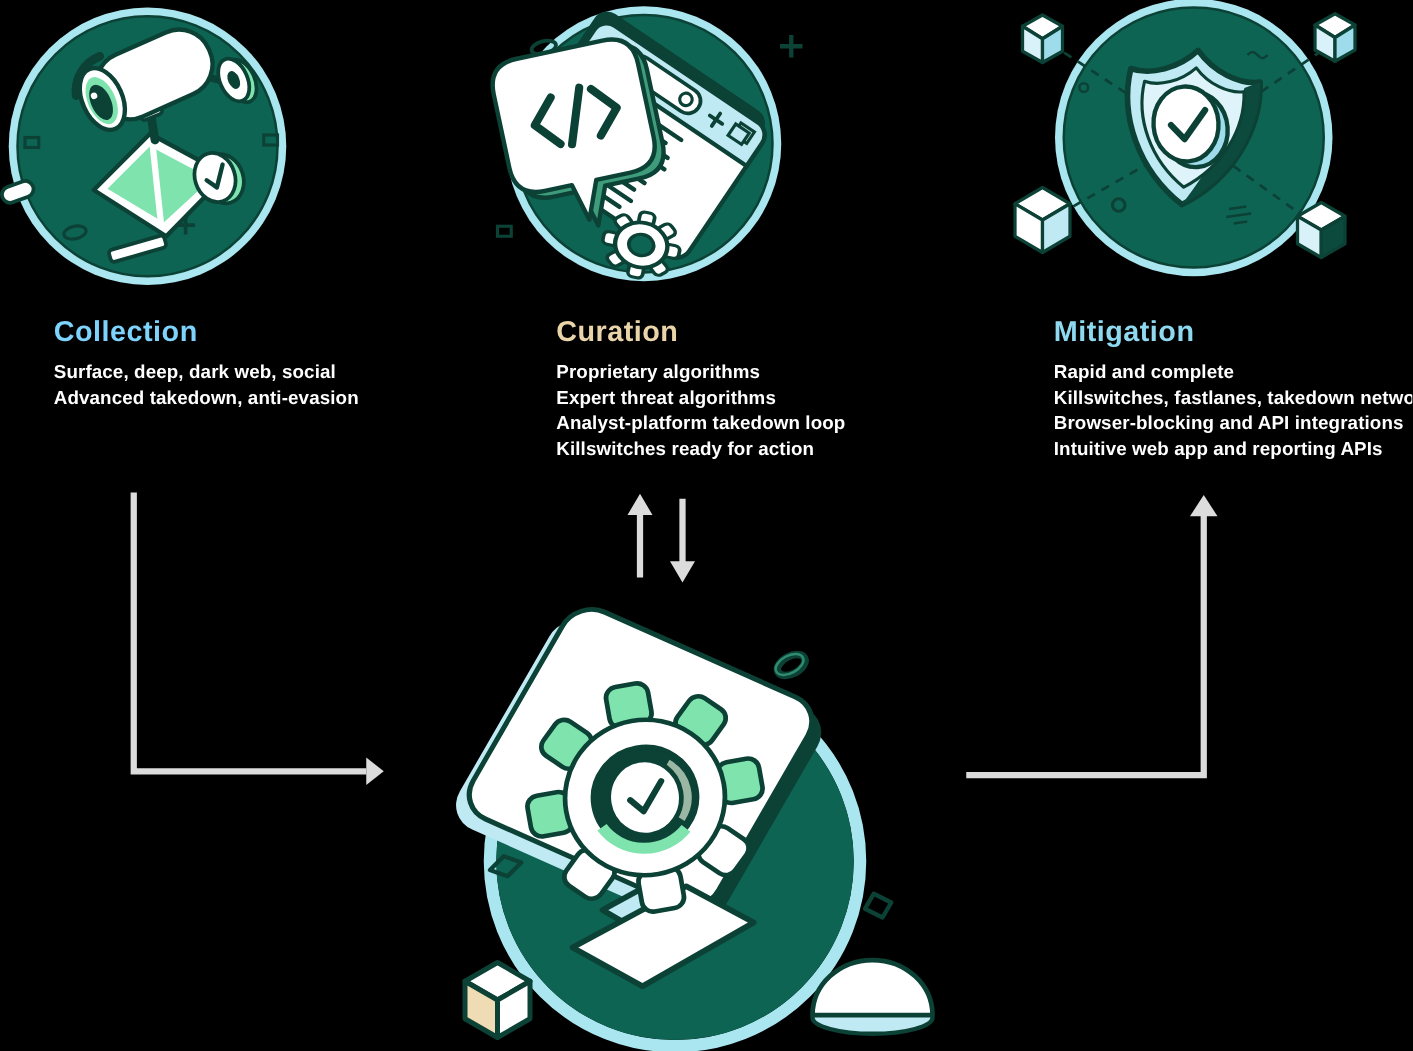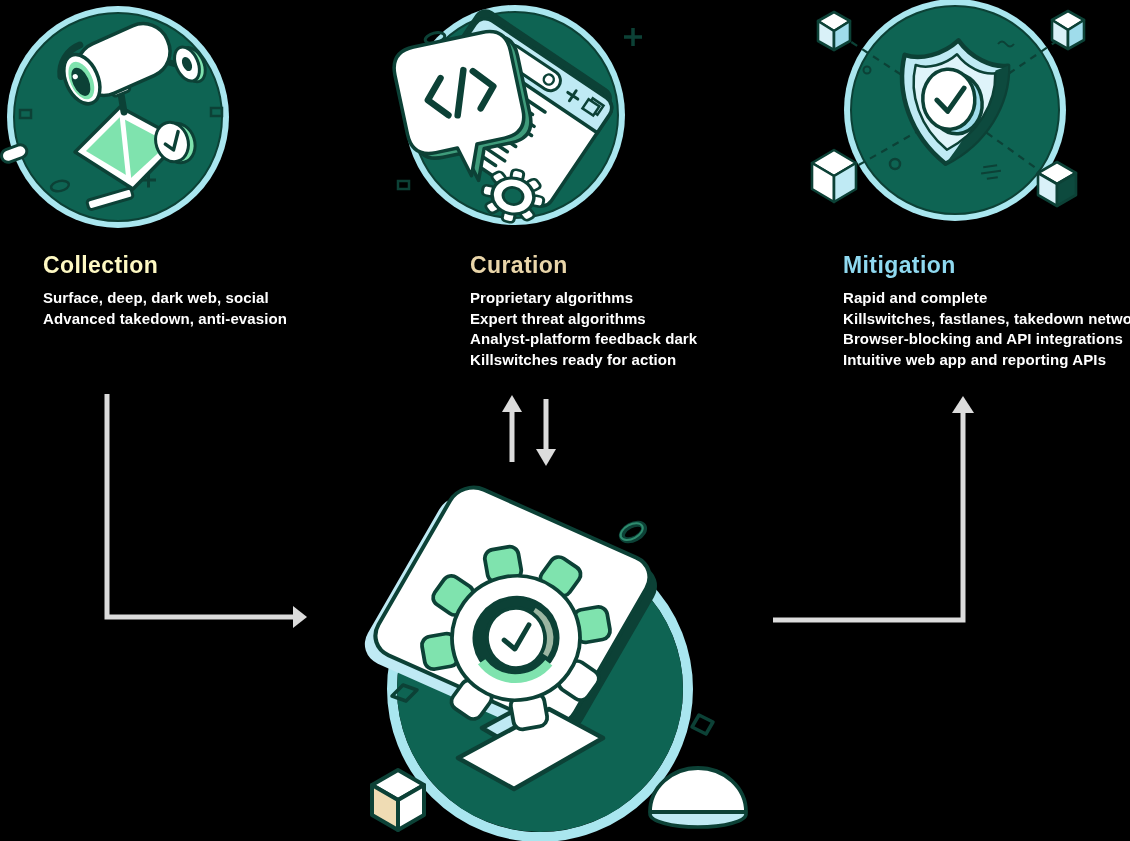--- a/index.html
+++ b/index.html
@@ -269,30 +269,30 @@
     </g>
     <g fill="#dcdcdc">
       <path d="M293,606 L293,628 L307,617 Z"></path>
       <path d="M502,412 L522,412 L512,395 Z"></path>
       <path d="M536,449 L556,449 L546,466 Z"></path>
       <path d="M952,413 L974,413 L963,396 Z"></path>
     </g>
   </svg>
 
   <div class="step-text" style="left:43px;top:252px">
-    <div class="step-title" style="color:#fef9c3">Collection</div>
+    <div class="step-title" style="color:#7dd3fc">Collection</div>
     <div class="step-line">Surface, deep, dark web, social</div>
     <div class="step-line">Advanced takedown, anti-evasion</div>
   </div>
 
-  <div class="step-text" style="left:470px;top:252px">
+  <div class="step-text" style="left:445px;top:252px">
     <div class="step-title" style="color:#e9d5a9">Curation</div>
     <div class="step-line">Proprietary algorithms</div>
     <div class="step-line">Expert threat algorithms</div>
-    <div class="step-line">Analyst-platform feedback dark</div>
+    <div class="step-line">Analyst-platform takedown loop</div>
     <div class="step-line">Killswitches ready for action</div>
   </div>
 
   <div class="step-text" style="left:843px;top:252px">
     <div class="step-title" style="color:#8fd9f0">Mitigation</div>
     <div class="step-line">Rapid and complete</div>
     <div class="step-line">Killswitches, fastlanes, takedown network</div>
     <div class="step-line">Browser-blocking and API integrations</div>
     <div class="step-line">Intuitive web app and reporting APIs</div>
   </div>

